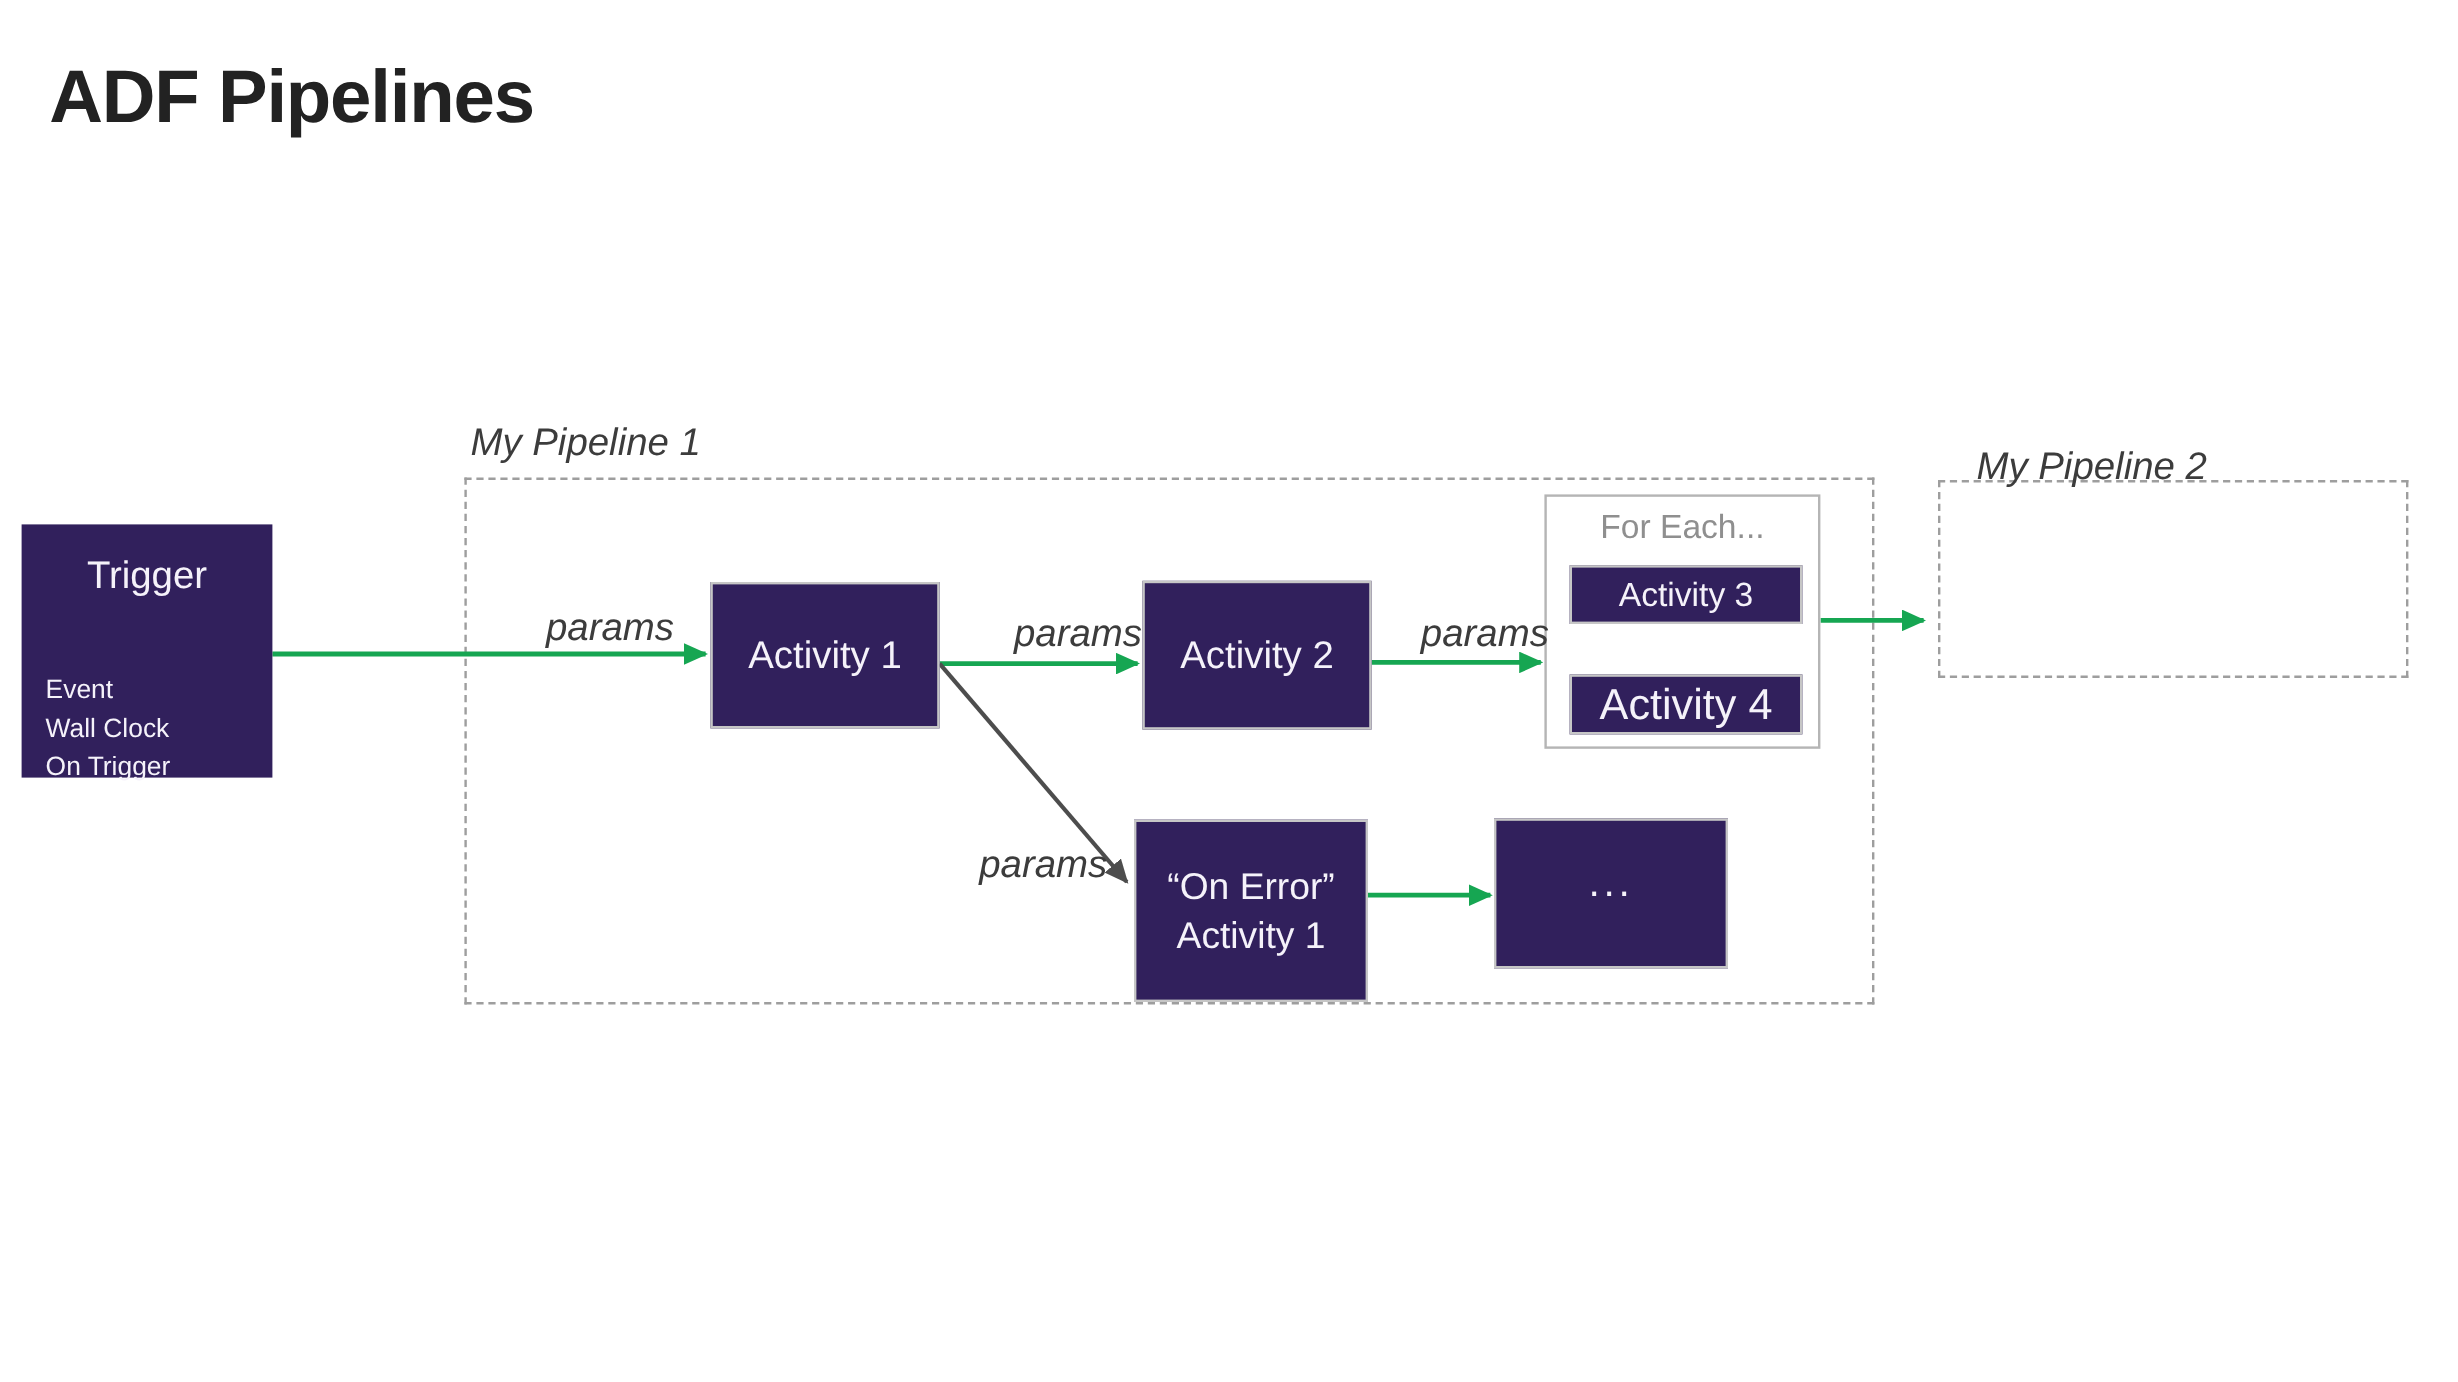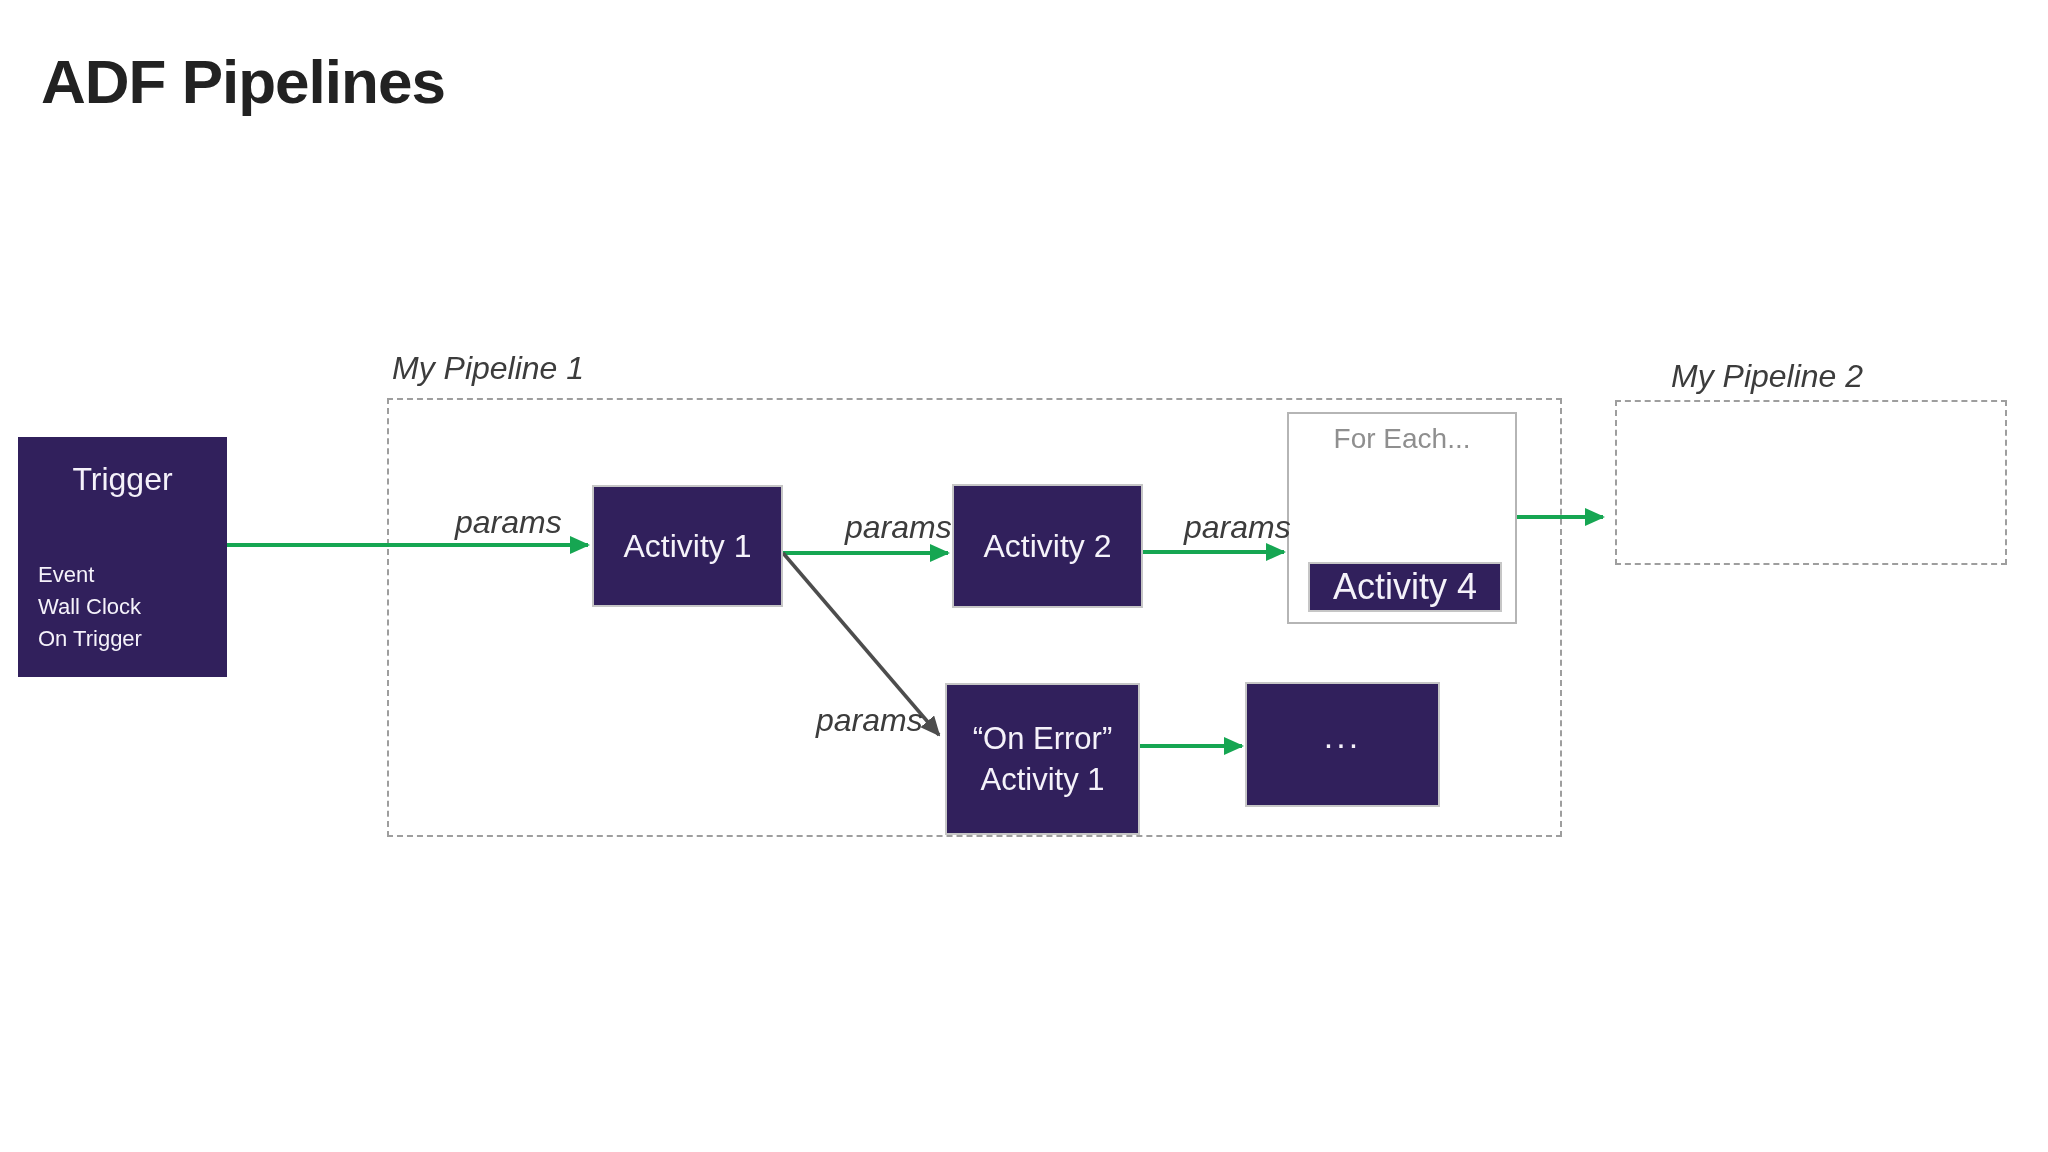--- a/index.html
+++ b/index.html
@@ -25,25 +25,25 @@
   }
 
   
   .pipeline{position:absolute;border:2px dashed var(--pipeline-border);background:transparent;}
   .pipeline1{left:387px;top:398px;width:1171px;height:435px;}
   .pipeline2{left:1615px;top:400px;width:388px;height:161px;}
   .plabel{
     position:absolute;font-style:italic;font-size:32px;color:var(--label-text);white-space:nowrap;
   }
   .plabel1{left:392px;top:350px;}
-  .plabel2{left:1647px;top:358px;margin-left:24px;}
+  .plabel2{left:1647px;top:370px;}
 
   
   .trigger{
-    position:absolute;left:18px;top:437px;width:209px;height:240px;
+    position:absolute;left:18px;top:437px;width:209px;height:211px;
     background:var(--activity-fill);color:var(--activity-text);
   }
   .trigger-title{text-align:center;margin-top:24px;font-size:32px;}
   .trigger-types{position:absolute;left:20px;top:122px;font-size:22px;line-height:32px;}
 
   
   .activity{
     position:absolute;background:var(--activity-fill);border:2px solid var(--activity-border);
     color:var(--activity-text);display:flex;align-items:center;justify-content:center;
     text-align:center;box-sizing:border-box;
@@ -120,20 +120,23 @@
 
   <div class="activity act1">
     <span>Activity 1</span>
   </div>
   <div class="activity act2">
     <span>Activity 2</span>
   </div>
 
   <div class="foreach">
     <div class="foreach-title">For Each...</div>
+    <div class="activity act3">
+      <span>Activity 3</span>
+    </div>
     <div class="activity act4">
       <span>Activity 4</span>
     </div>
   </div>
 
   <div class="activity onerror">
     <div>“On Error”</div>
     <div>Activity 1</div>
   </div>
   <div class="activity more">

